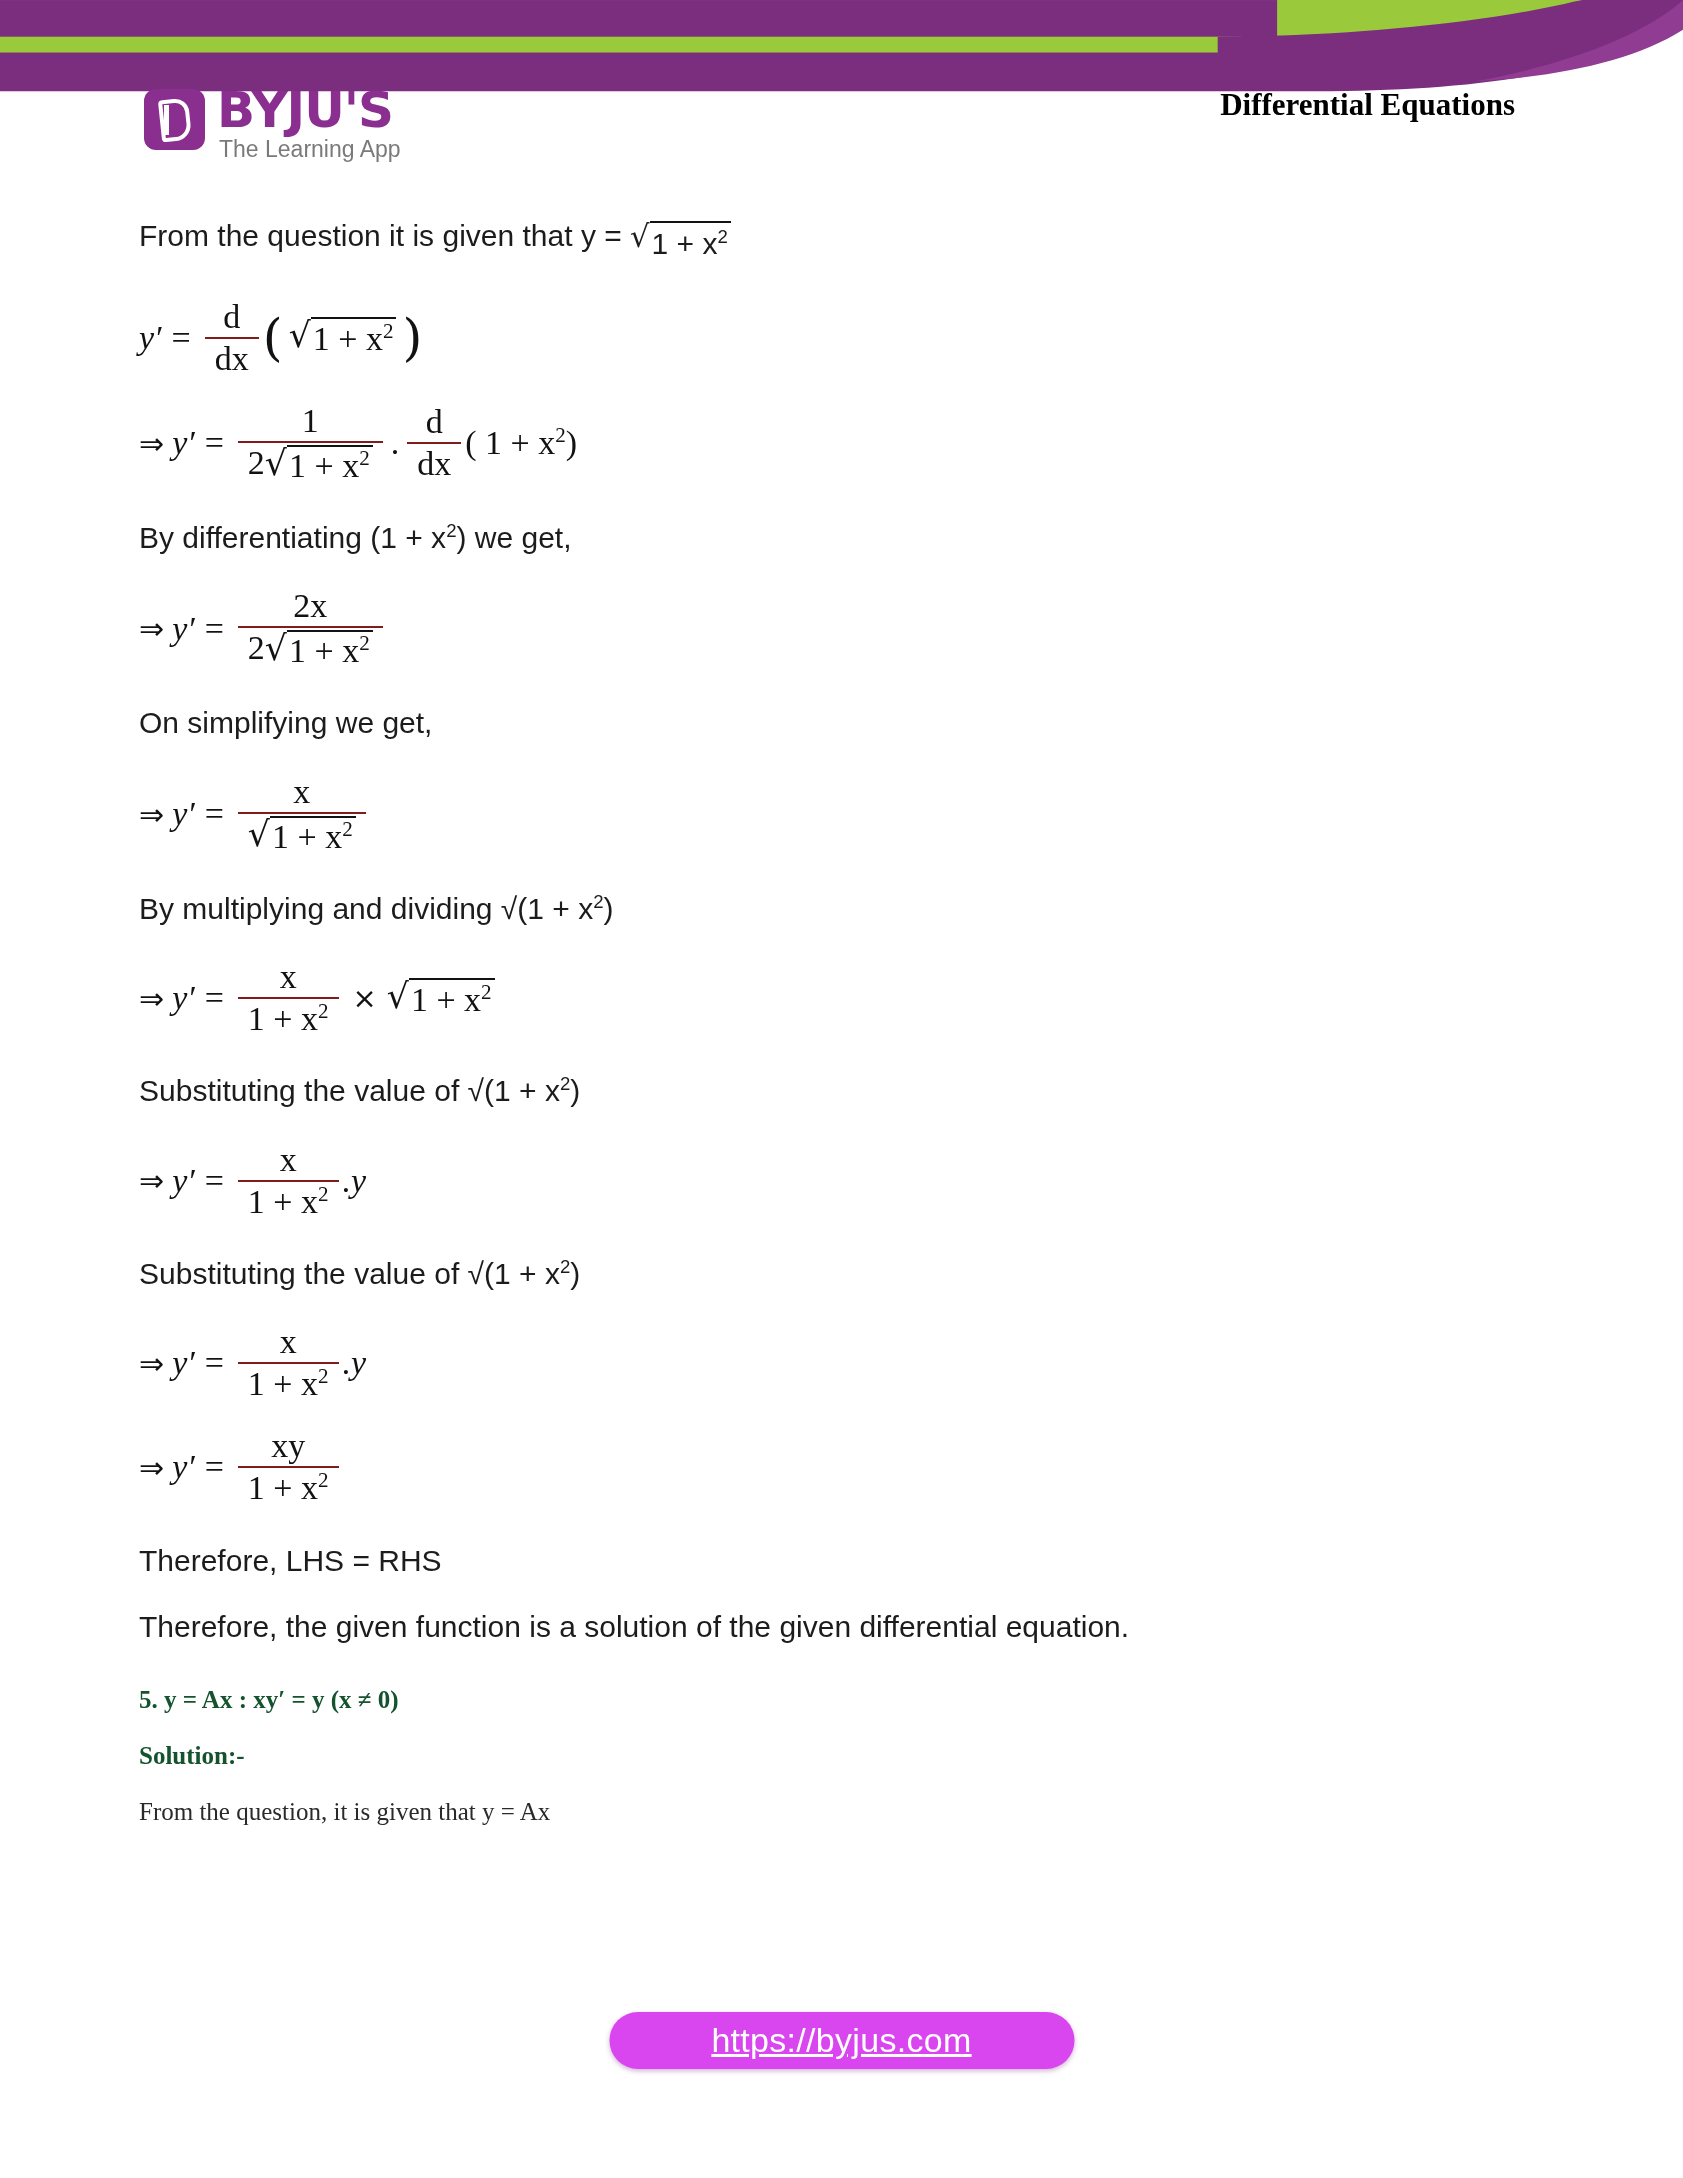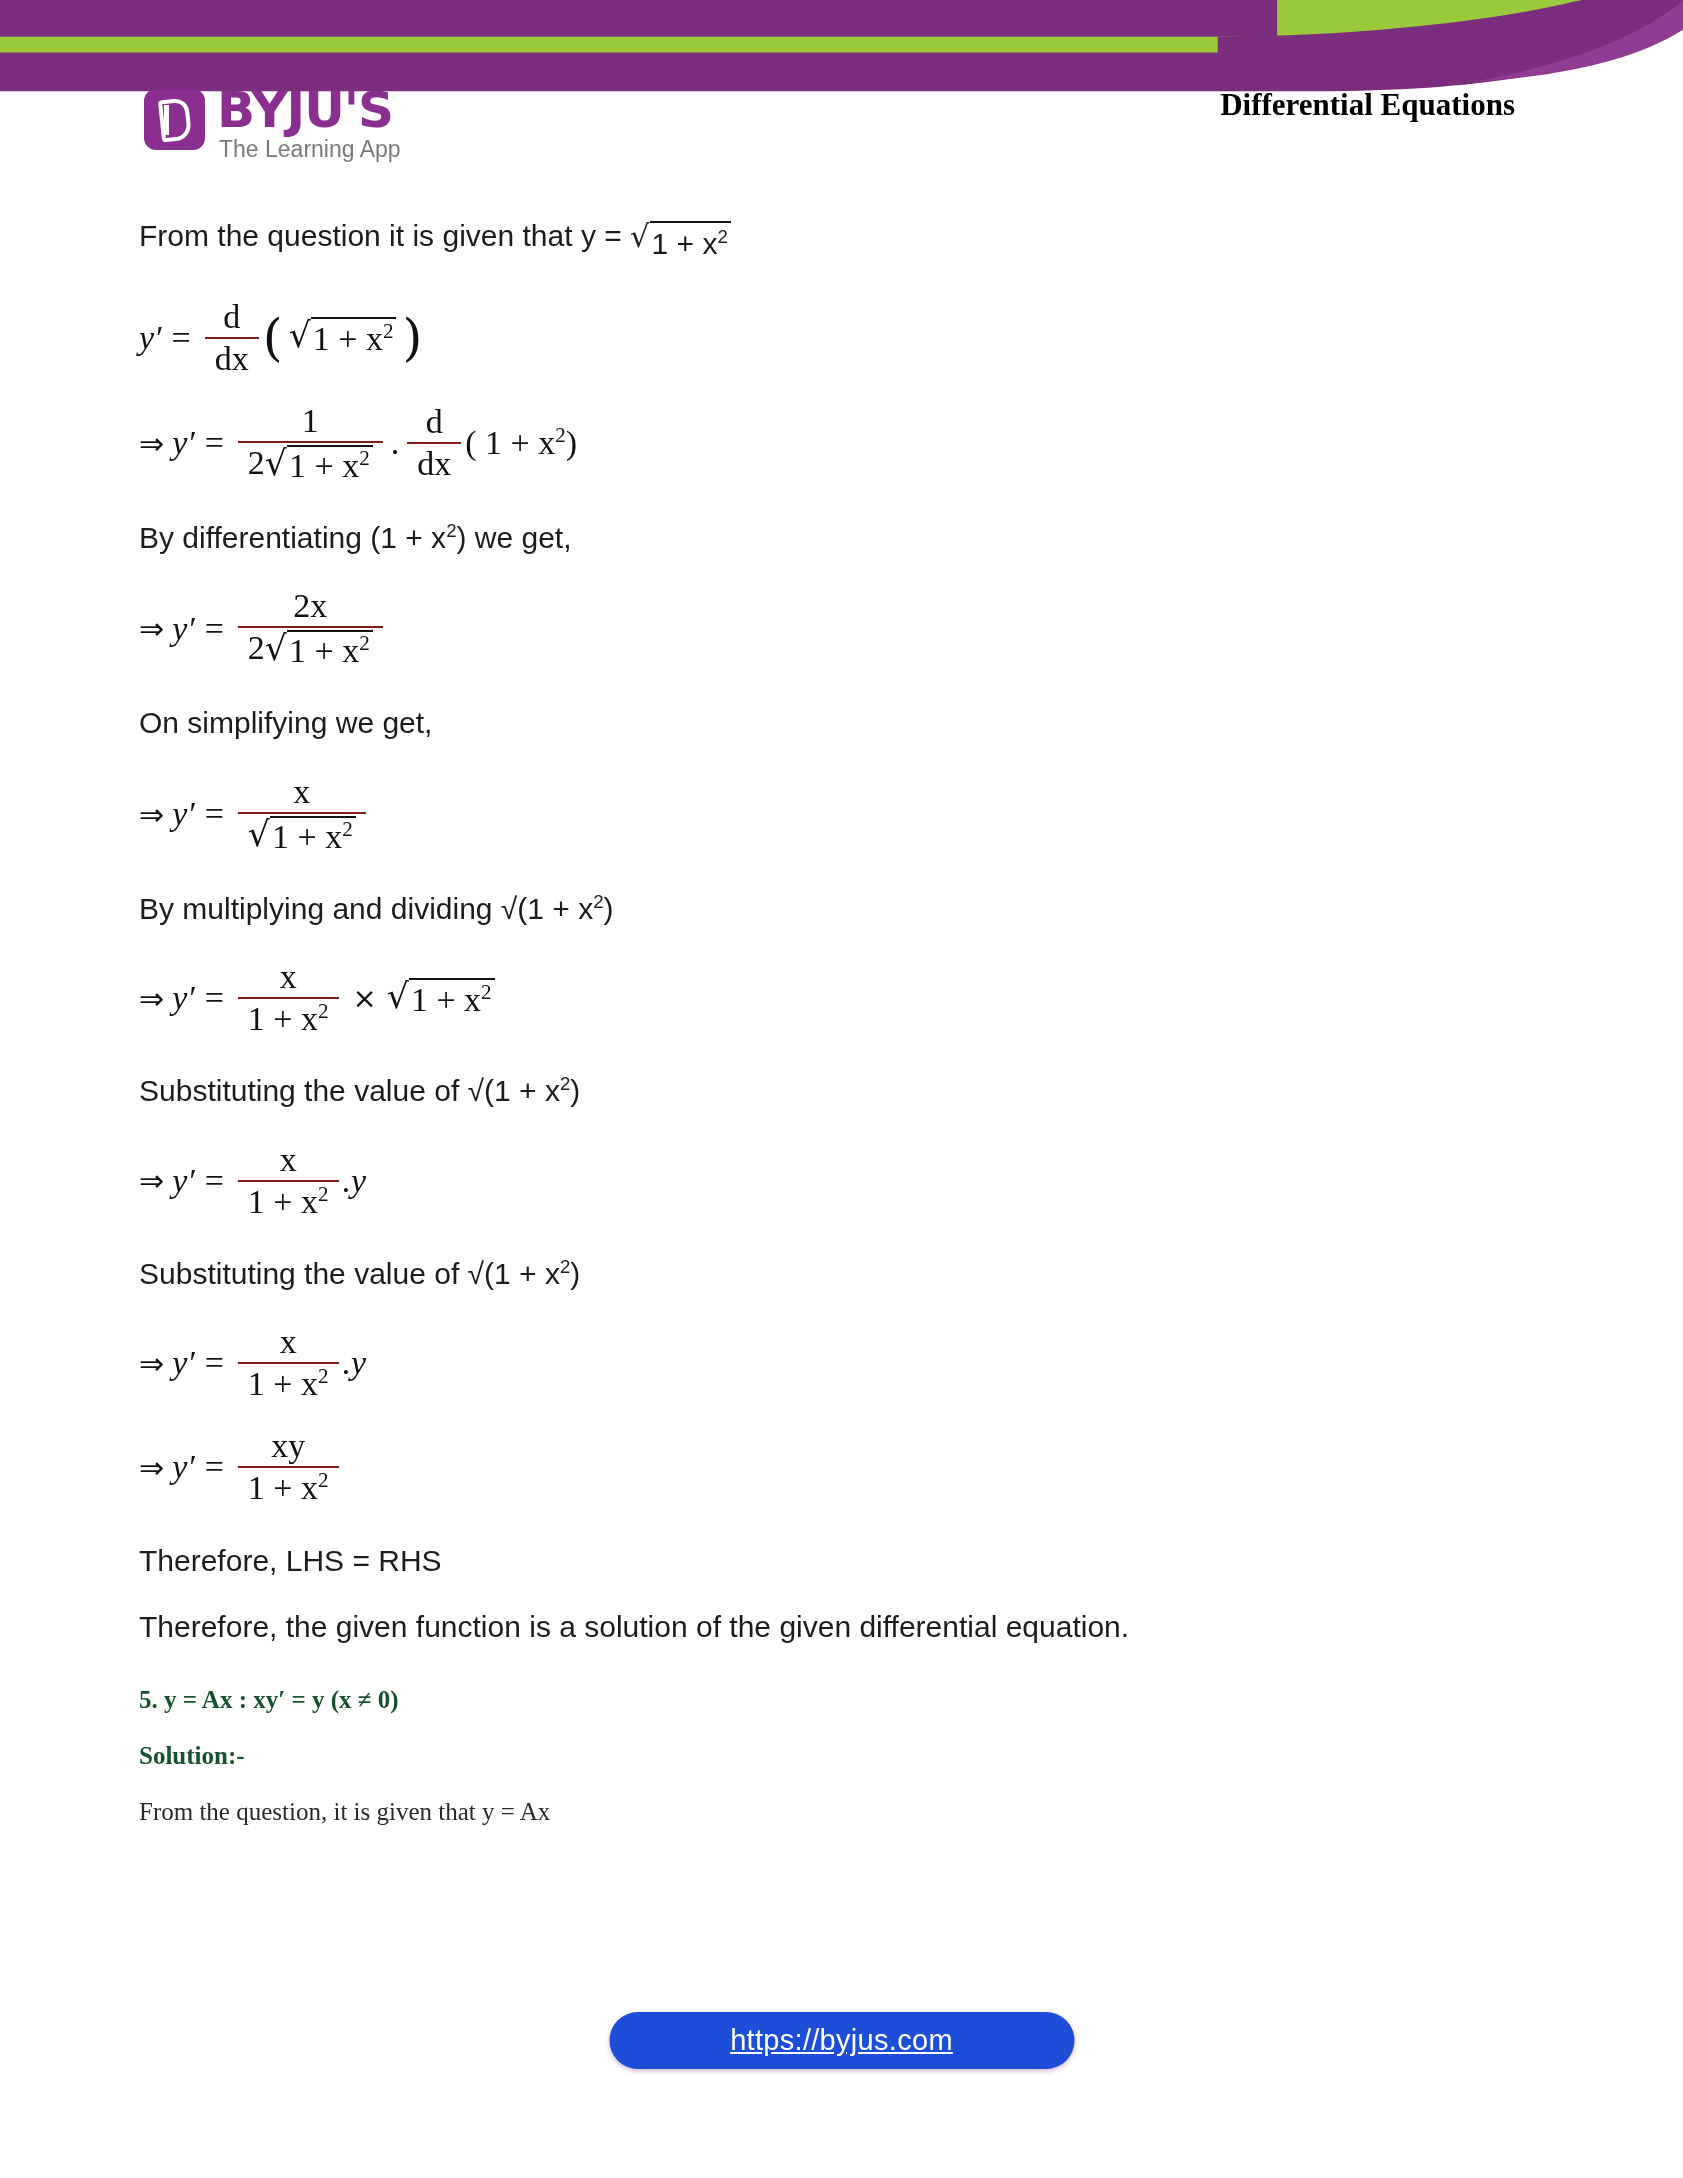--- a/index.html
+++ b/index.html
@@ -200,24 +200,24 @@
 
   
   #footer-url {
     position: absolute;
     left: 50%;
     transform: translateX(-50%);
     top: 2012px;
     width: 465px;
     height: 57px;
     border-radius: 29px;
-    background: #1d4ed8;
+    background: #d946ef;
     color: #ffffff;
     font-family: "Liberation Sans", sans-serif;
-    font-size: 29px;
+    font-size: 34px;
     display: flex;
     align-items: center;
     justify-content: center;
     letter-spacing: 0.3px;
     box-shadow: 0 2px 5px rgba(120,40,130,0.35);
   }
 </style>
 </head>
 <body>
 

